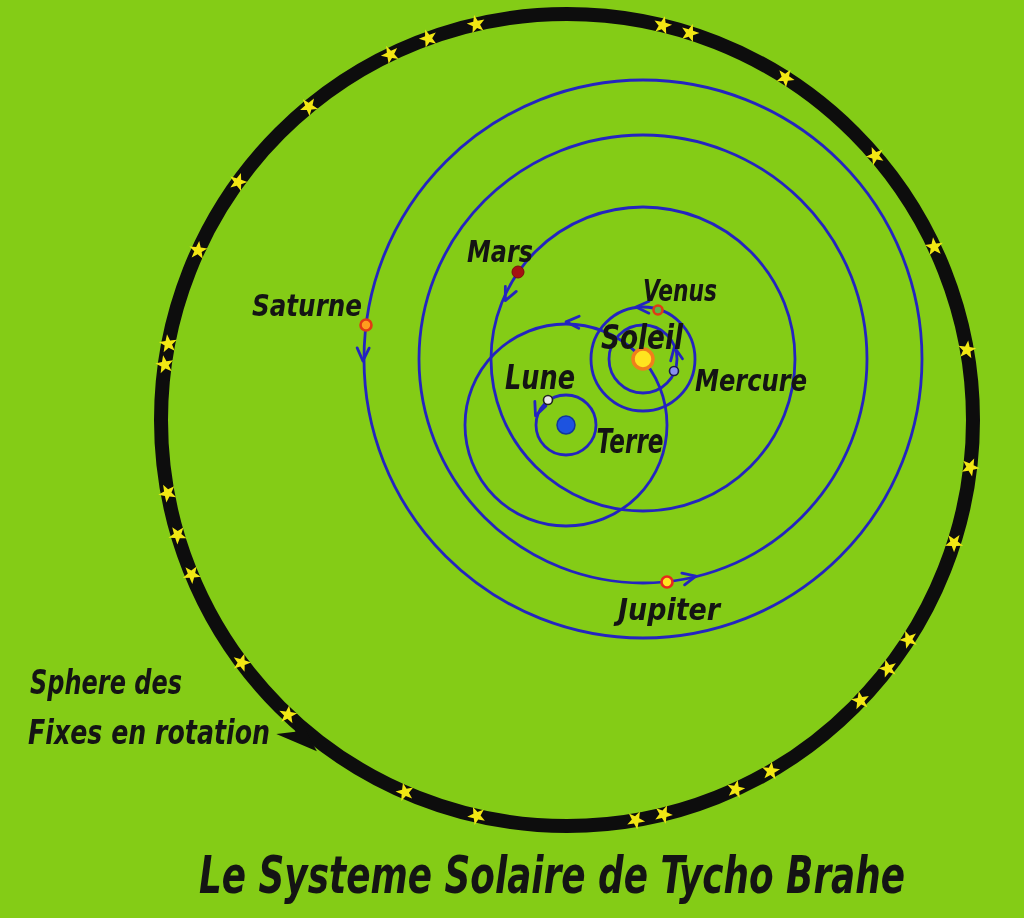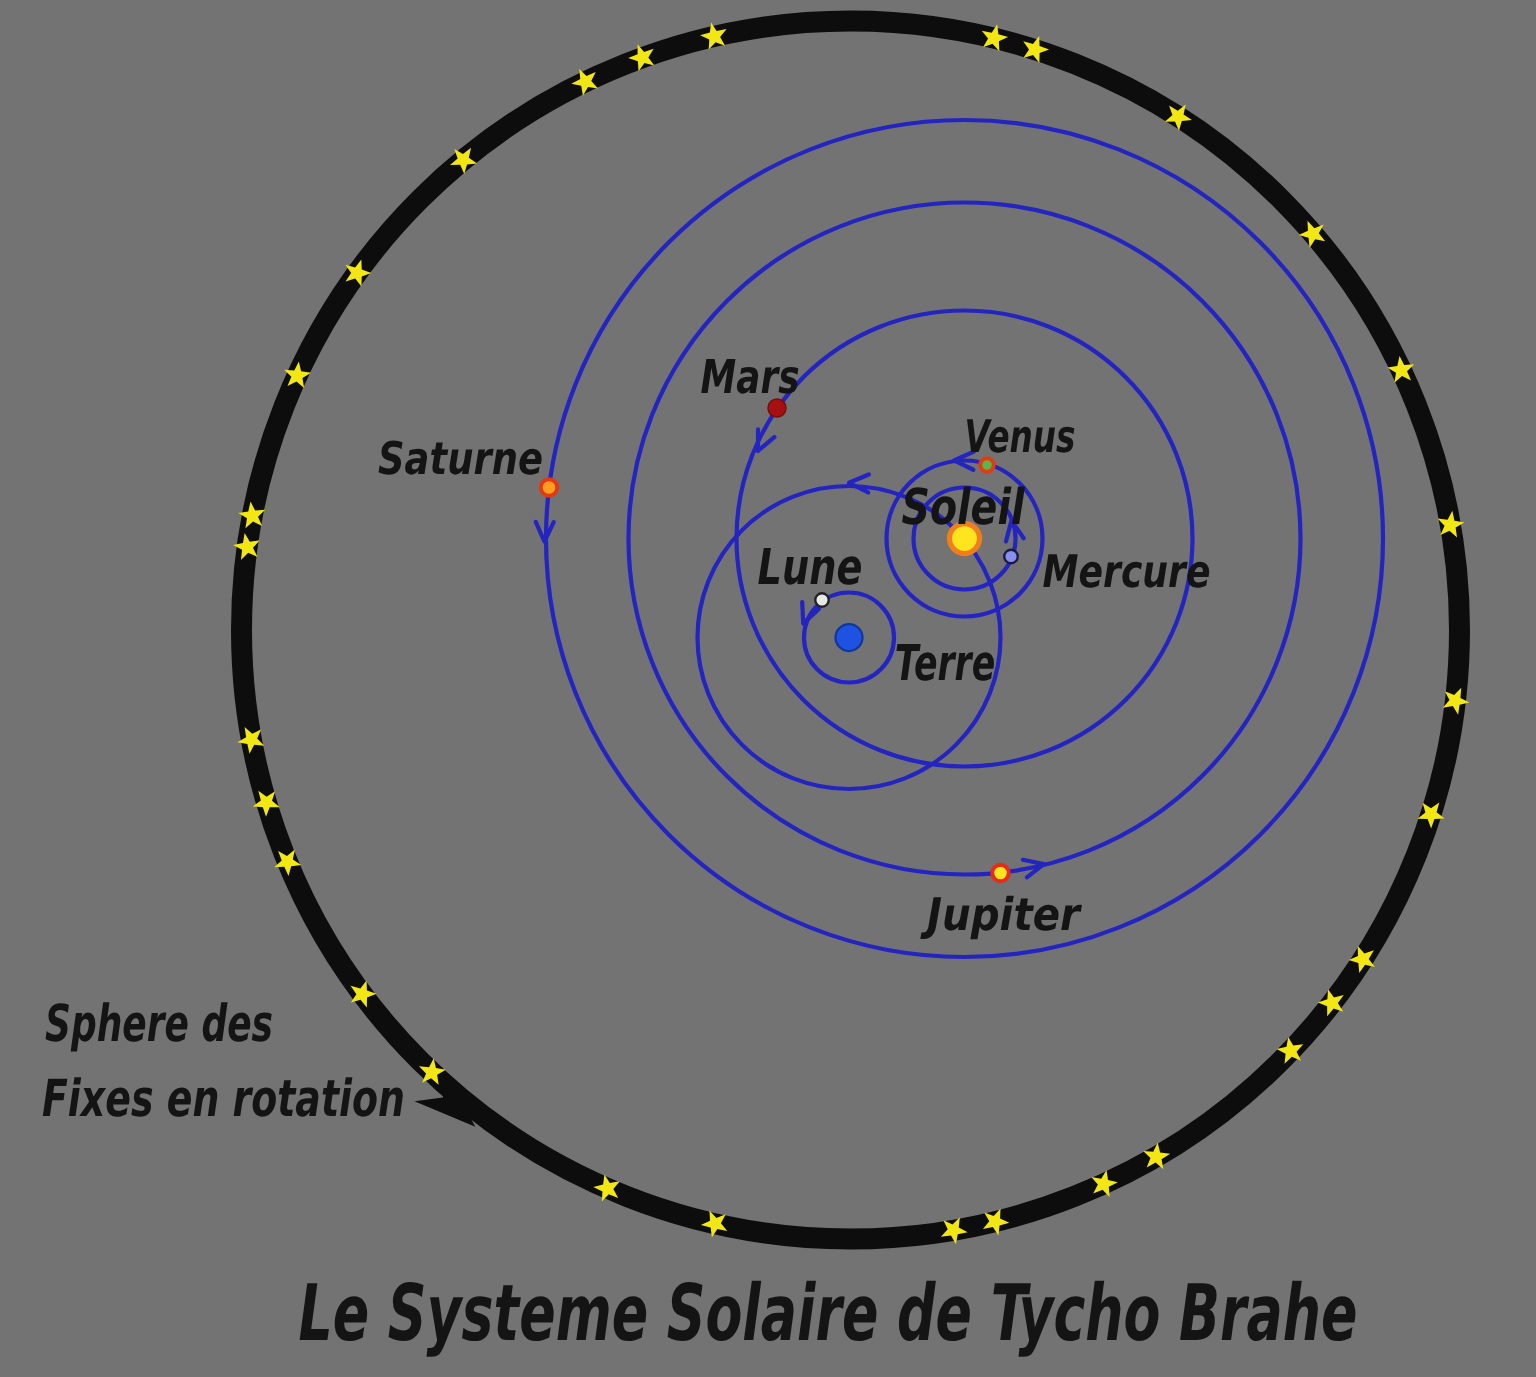--- a/index.html
+++ b/index.html
@@ -1,16 +1,16 @@
 <!DOCTYPE html>
 <html><head>
 <meta charset="utf-8">
 <style>
   html,body{margin:0;padding:0;background:#ffffff;}
-  .canvas{position:relative;width:1024px;height:918px;background:#737373;overflow:hidden;}
+  .canvas{position:relative;width:1024px;height:918px;background:#84cc16;overflow:hidden;}
   svg{position:absolute;left:0;top:0;}
   text{font-family:"DejaVu Sans", sans-serif;font-style:italic;font-weight:600;fill:#141414;}
   .title-text{font-weight:700;}
 </style>
 </head>
 <body>
 
 <div class="canvas">
   <svg id="scene" width="1024" height="918" viewBox="0 0 1024 918" xmlns="http://www.w3.org/2000/svg">
     <g id="layer-orbits">

